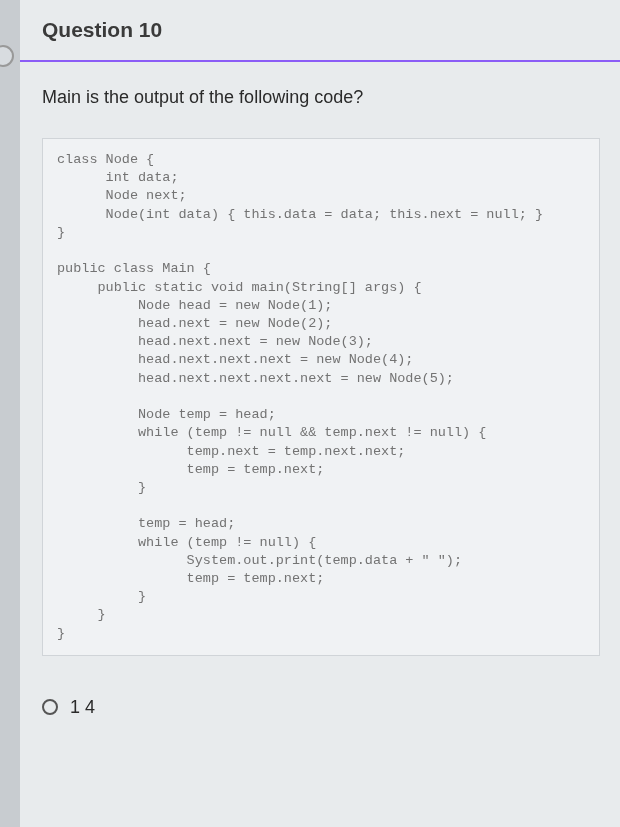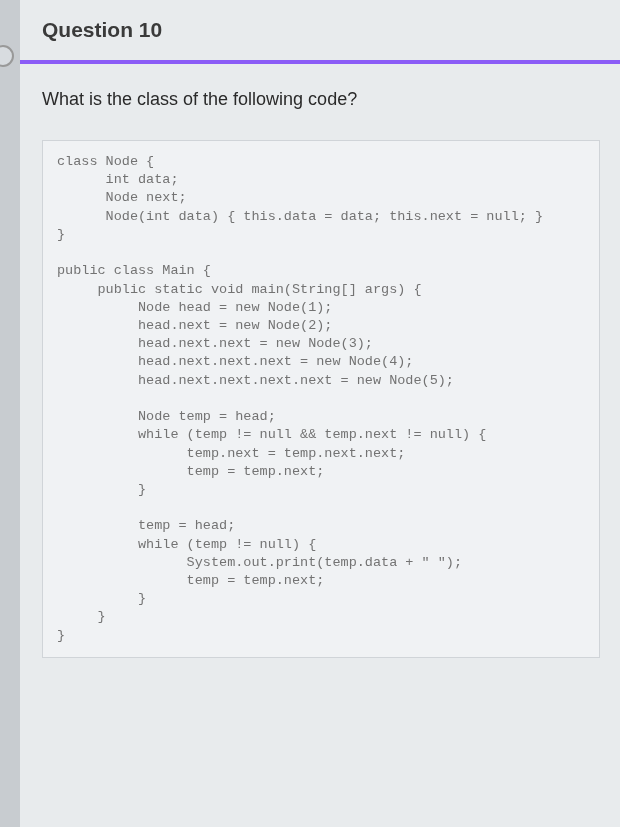--- a/index.html
+++ b/index.html
@@ -10,21 +10,21 @@
       font-family: Arial, Helvetica, sans-serif;
       overflow: hidden;
     }
     .page {
       background: #e8ebed;
       margin-left: 20px;
       min-height: 827px;
     }
     .question-header {
       padding: 18px 22px;
-      border-bottom: 4px solid #8b5cf6;
+      border-bottom: 2px solid #8b5cf6;
       background: #e8ebed;
     }
     .question-title {
       font-size: 21px;
       font-weight: bold;
       color: #3a3a3a;
     }
     .question-body {
       padding: 25px 20px 15px 22px;
     }
@@ -89,21 +89,21 @@
 <div class="left-edge"></div>
 <div class="left-curve"></div>
 
 <div class="page">
 
   <div class="question-header">
     <div class="question-title">Question 10</div>
   </div>
 
   <div class="question-body">
-    <div class="question-prompt">What is the class of the following code?</div>
+    <div class="question-prompt">Main is the output of the following code?</div>
     <div class="code-block">class Node {
       int data;
       Node next;
       Node(int data) { this.data = data; this.next = null; }
 }
 
 public class Main {
      public static void main(String[] args) {
           Node head = new Node(1);
           head.next = new Node(2);
@@ -119,14 +119,20 @@
 
           temp = head;
           while (temp != null) {
                 System.out.print(temp.data + " ");
                 temp = temp.next;
           }
      }
 }</div>
   </div>
 
+  <div class="answers">
+    <div class="answer-row">
+      <div class="radio"></div>
+      <div class="answer-text">1 4</div>
+    </div>
+  </div>
 
 </div>
 
 </body></html>

